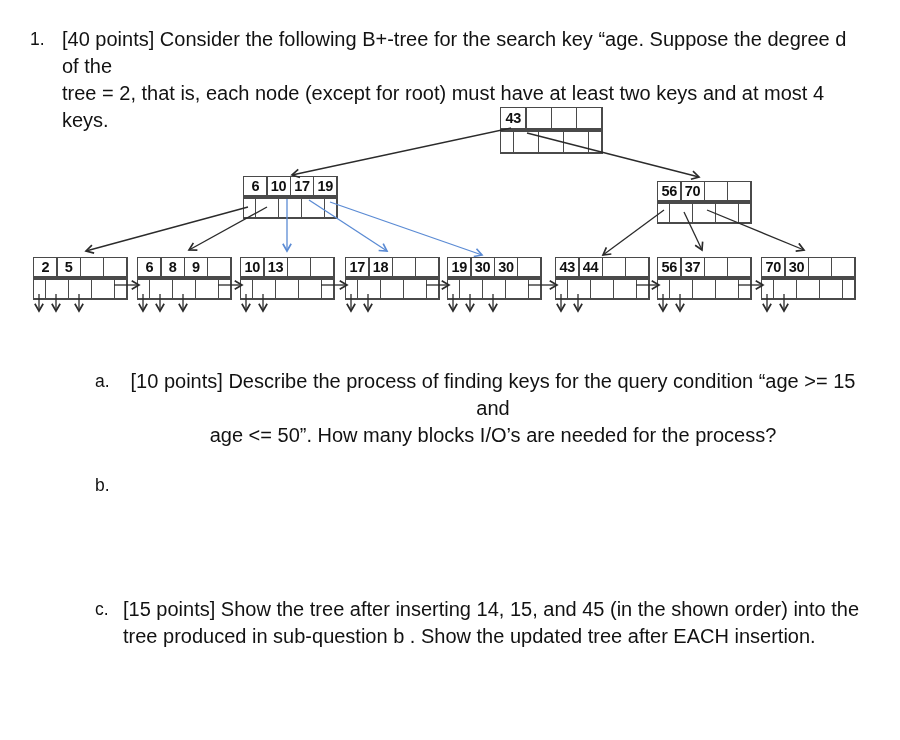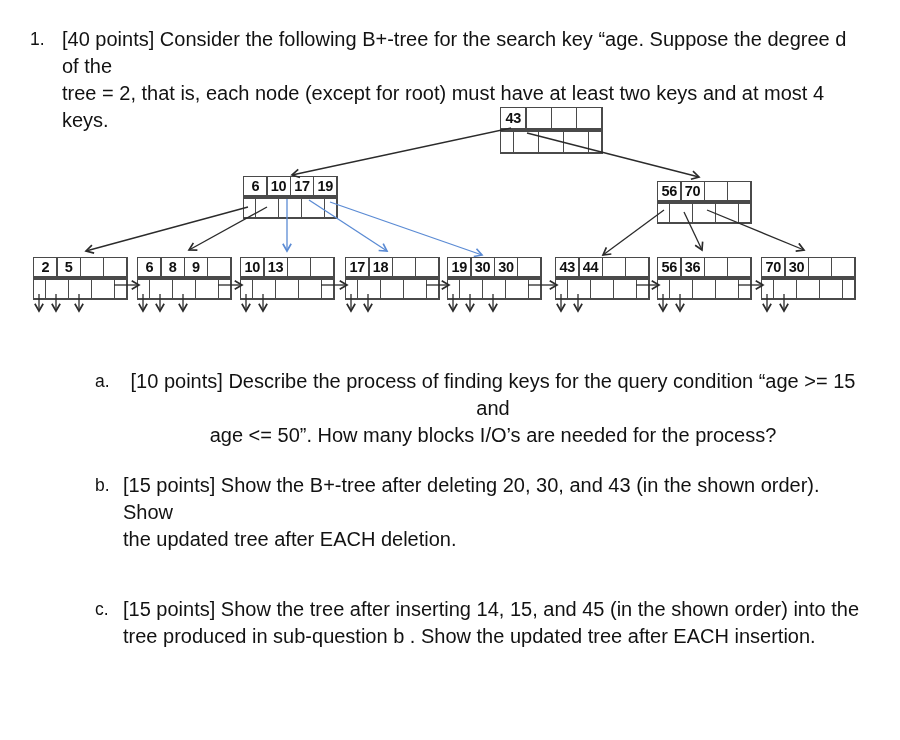--- a/index.html
+++ b/index.html
@@ -186,21 +186,21 @@
             <div class="bcell"></div>
             <div class="bcell"></div>
             <div class="bcell"></div>
             <div class="bcell"></div>
             <div class="bcell"></div>
           </div>
         </div>
         <div class="bnode" style="left: 657px; top: 257px; width: 92px;">
           <div class="brow" style="grid-template-columns: repeat(4, 1fr); height: 18px;">
             <div class="bcell">56</div>
-            <div class="bcell">36</div>
+            <div class="bcell">37</div>
             <div class="bcell"></div>
             <div class="bcell"></div>
           </div>
           <div class="brow" style="grid-template-columns: 0.5fr 1fr 1fr 1fr 0.5fr; height: 18px;">
             <div class="bcell"></div>
             <div class="bcell"></div>
             <div class="bcell"></div>
             <div class="bcell"></div>
             <div class="bcell"></div>
           </div>
@@ -269,20 +269,18 @@
           <line x1="784" y1="294" x2="784" y2="311" stroke="#2b2b2b" stroke-width="1.3" marker-end="url(#ah-k)"></line>
         </g>
     </svg>
   </div>
 
   <div class="abs qnum" style="left:95px;top:368px;">a.</div>
   <div class="abs qtext" style="left:123px;top:368px;width:740px;text-align:center;">[10 points] Describe the process of finding keys for the query condition “age &gt;= 15 and
 age &lt;= 50”. How many blocks I/O’s are needed for the process?</div>
 
   <div class="abs qnum" style="left:95px;top:472px;">b.</div>
-  <div class="abs qtext" style="left:123px;top:472px;width:740px;">[15 points] Show the B+-tree after deleting 20, 30, and 43 (in the shown order). Show
-the updated tree after EACH deletion.</div>
 
   <div class="abs qnum" style="left:95px;top:596px;">c.</div>
   <div class="abs qtext" style="left:123px;top:596px;width:740px;">[15 points] Show the tree after inserting 14, 15, and 45 (in the shown order) into the
 tree produced in sub-question b . Show the updated tree after EACH insertion.</div>
 
 </div>
 
 </body></html>

